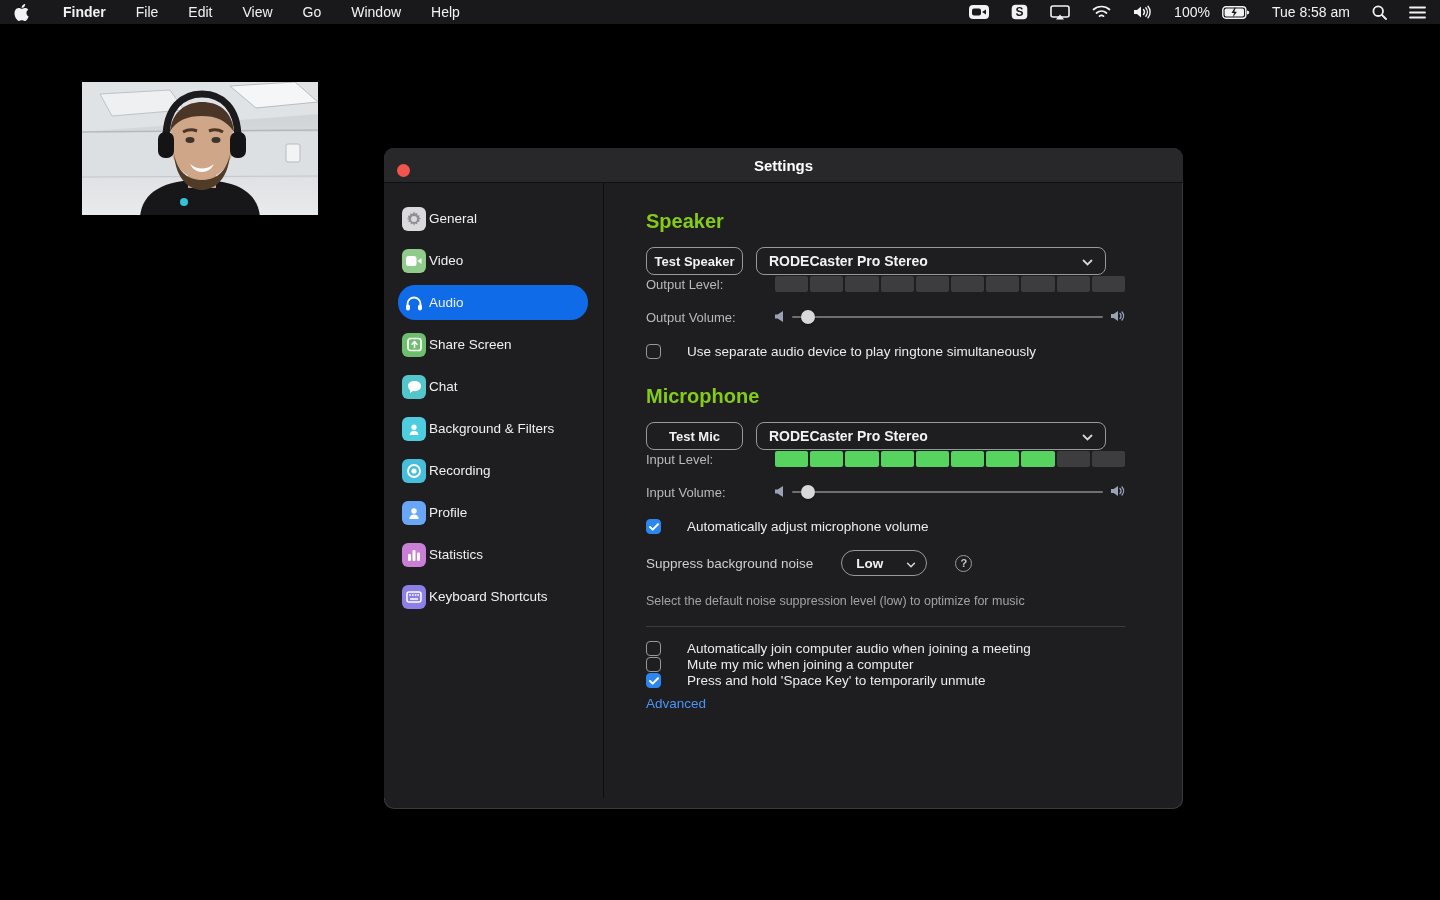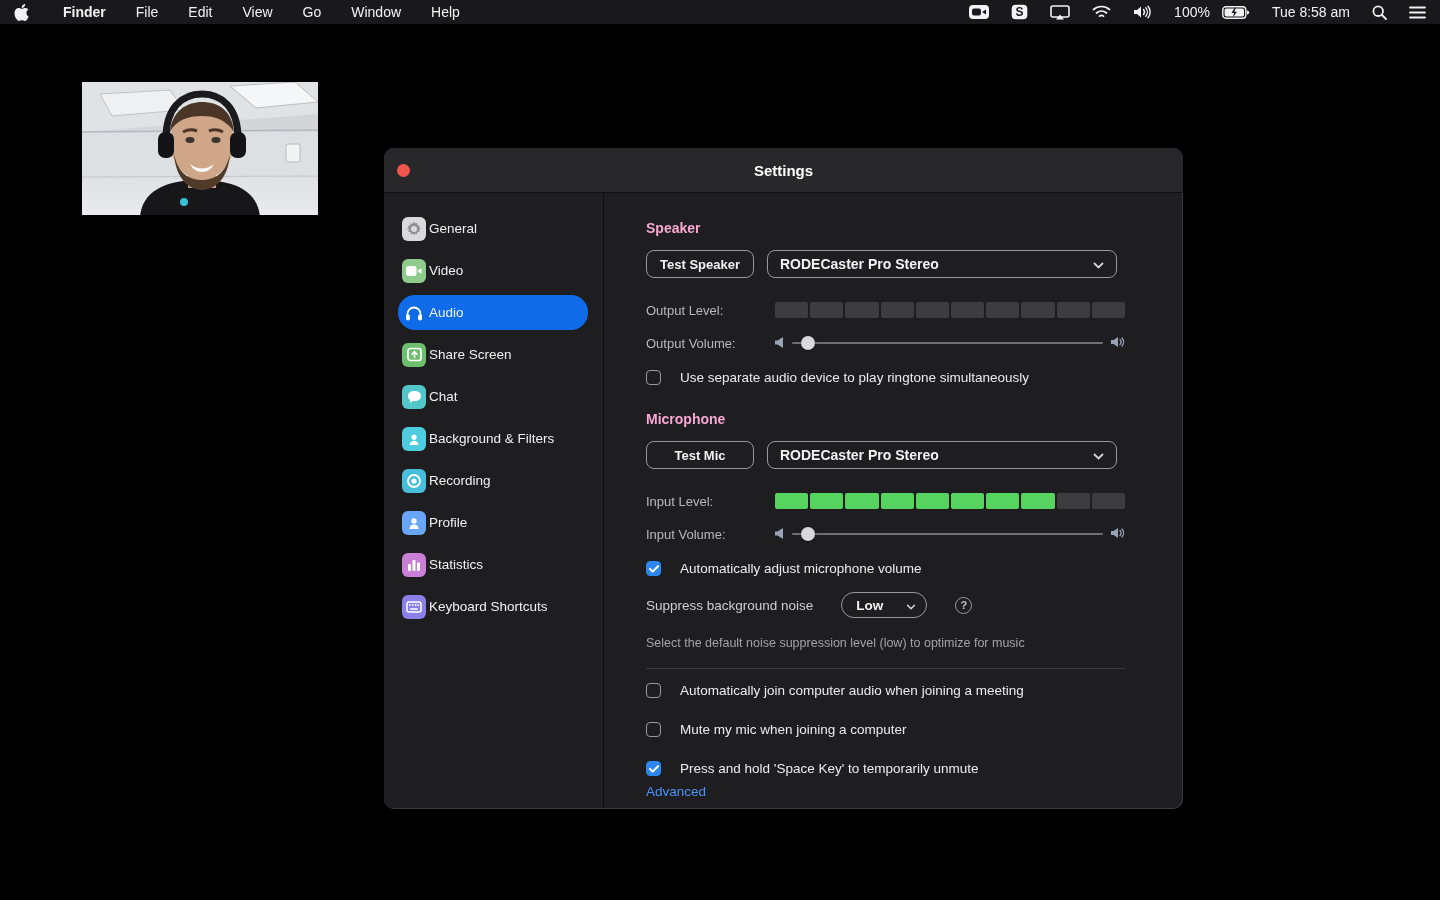--- a/index.html
+++ b/index.html
@@ -21,75 +21,75 @@
 
   
   .selfview { position:absolute; left:80px; top:80px; width:240px; height:137px;
               background:#0a0a0a; overflow:hidden; }
   .selfview svg { display:block; }
 
   
   .window { position:absolute; left:384px; top:148px; width:799px; height:661px;
             background:#1e1e20; border-radius:10px; overflow:hidden;
             box-shadow:0 22px 60px rgba(0,0,0,.75), 0 0 0 1px #3a3a3c inset; }
-  .titlebar { height:45px; background:#28282a; border-bottom:1px solid #101010;
+  .titlebar { height:35px; background:#28282a; border-bottom:1px solid #101010;
               display:flex; align-items:center; justify-content:center; position:relative; }
   .traffic { position:absolute; left:13px; top:16px; width:13px; height:13px;
              border-radius:50%; background:#f0554e; }
   .win-title { color:#ffffff; font-size:15px; font-weight:700; }
   .win-body { display:flex; height:615px; }
 
   
   .sidebar { width:220px; border-right:1px solid #0c0c0c; padding-top:18px; background:#1e1e20; }
   .side-item { height:35px; margin:0 15px 7px 14px; border-radius:17px;
                display:flex; align-items:center; padding:0 0 0 4px; gap:3px; cursor:default; }
   .side-item.selected { background:var(--accent); }
   .side-icon { width:24px; height:24px; border-radius:6px; display:flex;
                align-items:center; justify-content:center; flex:0 0 24px; }
   .side-item.selected .side-icon { background:transparent !important; }
   .side-label { color:#f0f0f2; font-size:13.5px; font-weight:500; white-space:nowrap; }
 
   
   .main { flex:1; padding:27px 58px 0 42px; color:#eaeaec; }
-  .sec-head { font-size:14px; font-weight:700; color:#f9a8d4; }
+  .sec-head { font-size:20px; font-weight:700; color:#84cc16; }
   .row { display:flex; align-items:center; }
   .lbl { width:129px; flex:0 0 129px; color:#b9b9bd; font-size:13px; }
-  .btn { width:108px; height:28px; border:1px solid #98989d; border-radius:8px;
+  .btn { width:97px; height:28px; border:1px solid #98989d; border-radius:8px;
          background:transparent; color:#f2f2f4; font-size:13px; font-weight:600;
          display:flex; align-items:center; justify-content:center; cursor:default; }
   .dropdown { width:350px; height:28px; margin-left:13px; border:1px solid #98989d;
               border-radius:8px; display:flex; align-items:center; padding:0 12px;
               color:#f2f2f4; font-size:14px; font-weight:600; }
   .dropdown .chev { margin-left:auto; }
   .meter { width:350px; height:16px; display:flex; gap:2px; }
   .meter .seg { flex:1; border-radius:2px; background:var(--seg-empty); }
   .meter .seg.filled { background:var(--seg-fill); }
   .sliderwrap { width:350px; display:flex; align-items:center; gap:8px; }
   .slider { position:relative; flex:1; height:14px; }
   .slider .track { position:absolute; top:6px; left:0; right:0; height:2px;
                    background:#6e6e73; border-radius:1px; }
   .slider .thumb { position:absolute; top:0; width:14px; height:14px; margin-left:-2px;
                    border-radius:50%; background:#d8d8dc; box-shadow:0 1px 2px rgba(0,0,0,.5); }
-  .cbrow { display:flex; align-items:center; gap:19px; cursor:default; }
+  .cbrow { display:flex; align-items:center; gap:26px; cursor:default; }
   .checkbox { width:15px; height:15px; border-radius:4px; border:1.5px solid #98989d;
               flex:0 0 15px; display:flex; align-items:center; justify-content:center; }
   .checkbox.checked { border-color:var(--check); background:var(--check); }
   .cbl { font-size:13.5px; color:#ececf0; }
   .pill { width:86px; height:26px; border:1px solid #98989d; border-radius:13px;
           display:flex; align-items:center; padding:0 10px 0 14px;
           color:#f2f2f4; font-size:13.5px; font-weight:600; }
   .pill .chev { margin-left:auto; }
   .help { width:17px; height:17px; border-radius:50%; border:1.5px solid #9a9a9e;
           color:#c5c5c9; font-size:11px; font-weight:700; display:flex;
           align-items:center; justify-content:center; }
   .desc { font-size:12.5px; color:#a3a3a7; }
   .divider { height:1px; background:#3c3c3e; width:479px; border:0; }
   .advanced { font-size:13.5px; font-weight:500; color:#4a94f8; cursor:pointer; }
 
-  .mt14{margin-top:14px}.mt16{margin-top:16px}.mt17{margin-top:24px}
+  .mt14{margin-top:14px}.mt16{margin-top:16px}.mt17{margin-top:1px}
   .mt18{margin-top:18px}.mt22{margin-top:8px}.mt26{margin-top:26px}
 </style>
 </head>
 <body>
 
 <div class="desktop" style="--accent:#0f6be8;--check:#2b87ee;--seg-fill:#57d35f;--seg-empty:#3d3d40;">
 
   <div class="menubar">
     <div class="mb-left">
       <span class="apple">

